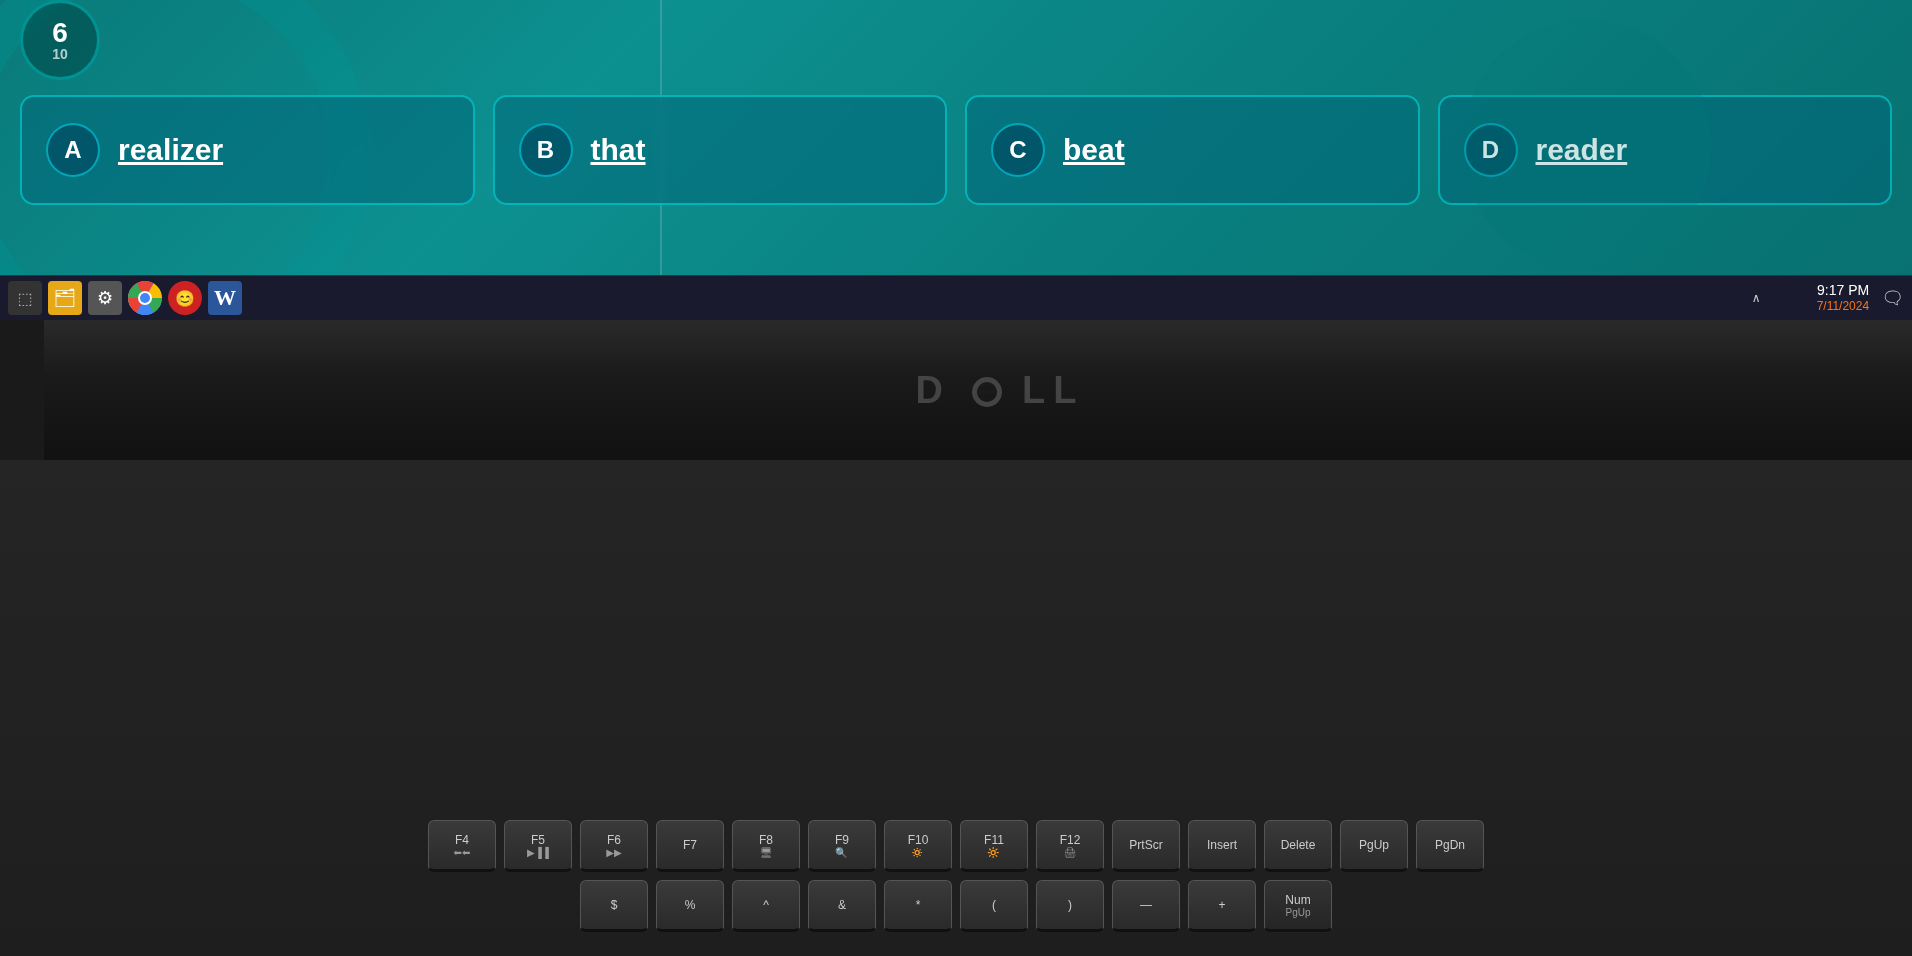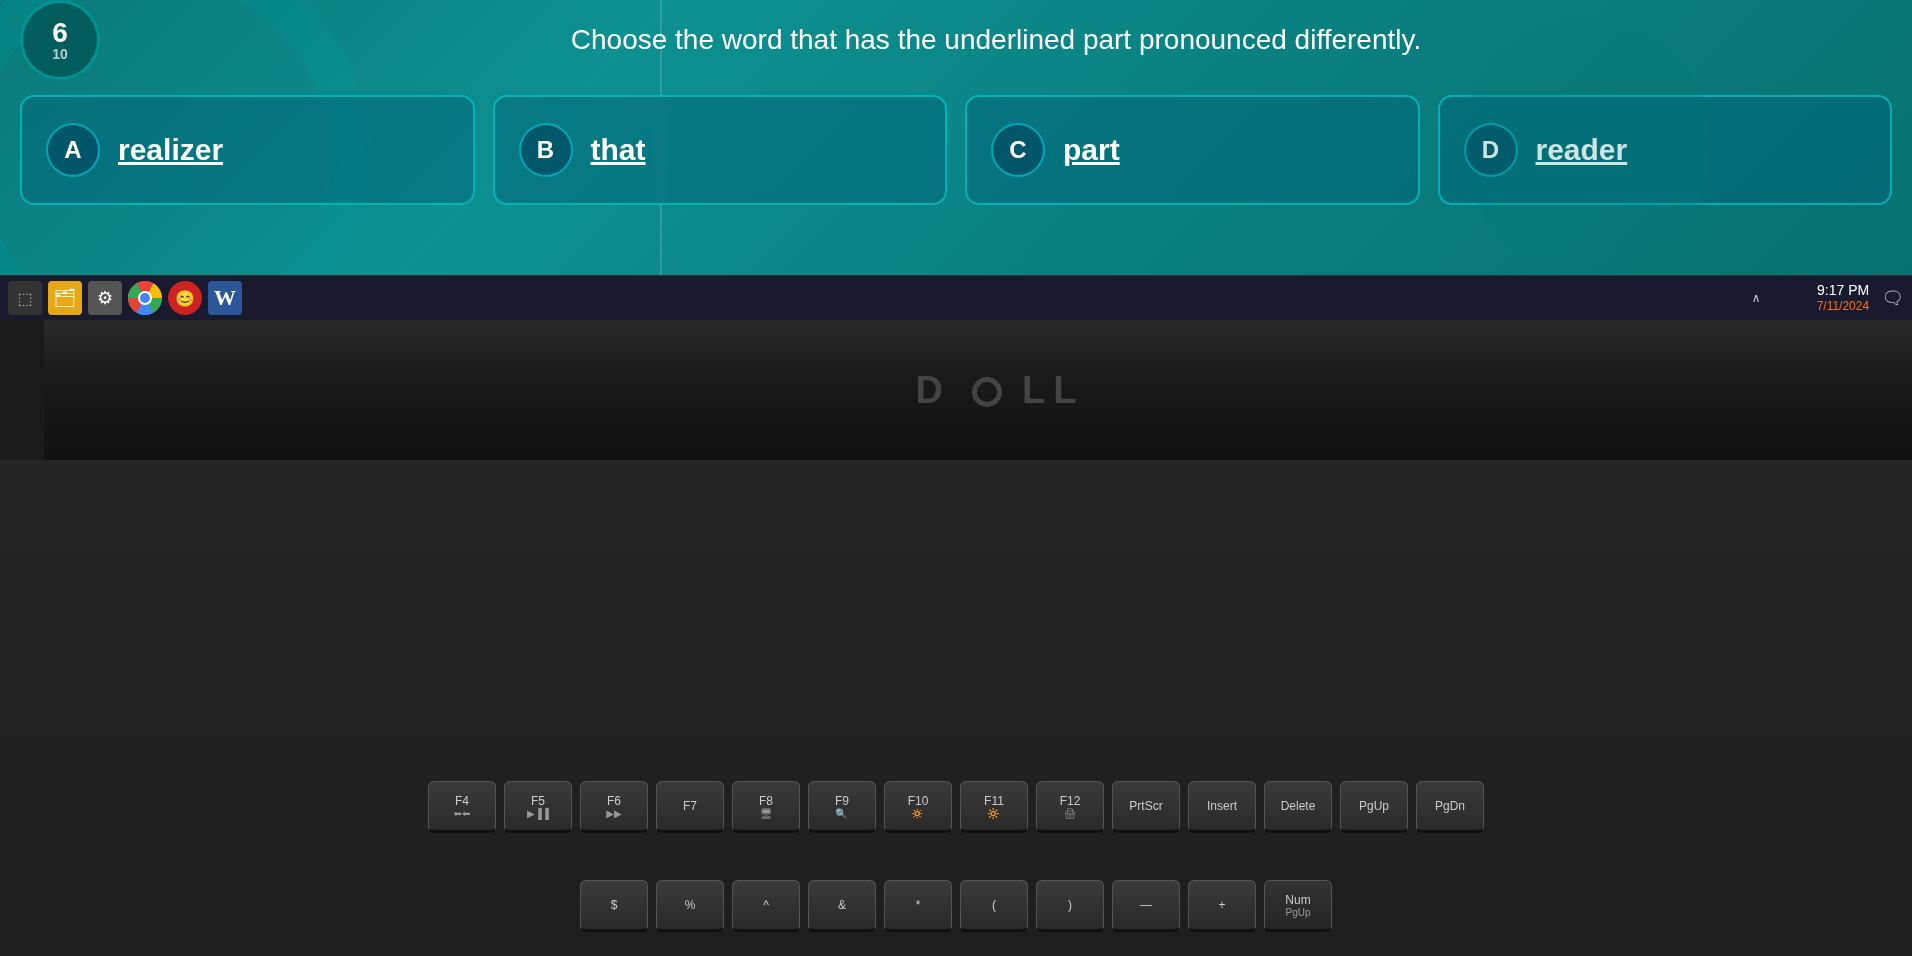--- a/index.html
+++ b/index.html
@@ -252,21 +252,20 @@
       position: absolute;
       top: 460px;
       left: 0;
       width: 1912px;
       height: 496px;
       background: linear-gradient(180deg, #252525 0%, #1e1e1e 100%);
       display: flex;
       flex-direction: column;
       justify-content: flex-end;
       padding-bottom: 20px;
-      gap: 39px;
     }
 
     .keyboard-row {
       display: flex;
       justify-content: center;
       gap: 8px;
       padding: 4px 0;
     }
 
     .key {
@@ -304,21 +303,20 @@
 <body>
 
 <div class="screen">
   <div class="divider-line"></div>
 
   <div class="question-header">
     <div class="question-number-circle">
       <span class="question-number-top">6</span>
       <span class="question-number-bottom">10</span>
     </div>
-    <div class="question-text">Choose the word that has the underlined part pronounced differently.</div>
   </div>
 
   <div class="answers-area">
 
     <div class="answer-btn">
       <div class="answer-letter-circle">
         <span>A</span>
       </div>
       <span class="answer-word">realizer</span>
     </div>
@@ -327,21 +325,21 @@
       <div class="answer-letter-circle">
         <span>B</span>
       </div>
       <span class="answer-word">that</span>
     </div>
 
     <div class="answer-btn">
       <div class="answer-letter-circle">
         <span>C</span>
       </div>
-      <span class="answer-word">part</span>
+      <span class="answer-word">beat</span>
     </div>
 
     <div class="answer-btn">
       <div class="answer-letter-circle">
         <span>D</span>
       </div>
       <span class="answer-word">reader</span>
     </div>
 
   </div>

